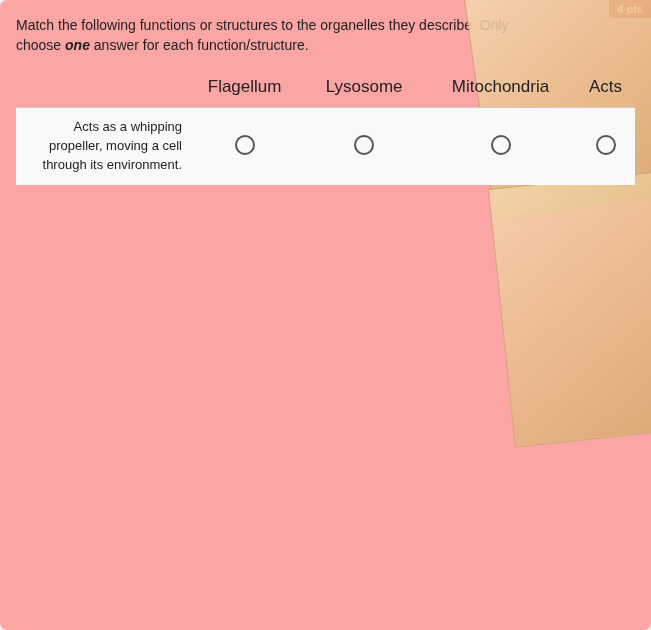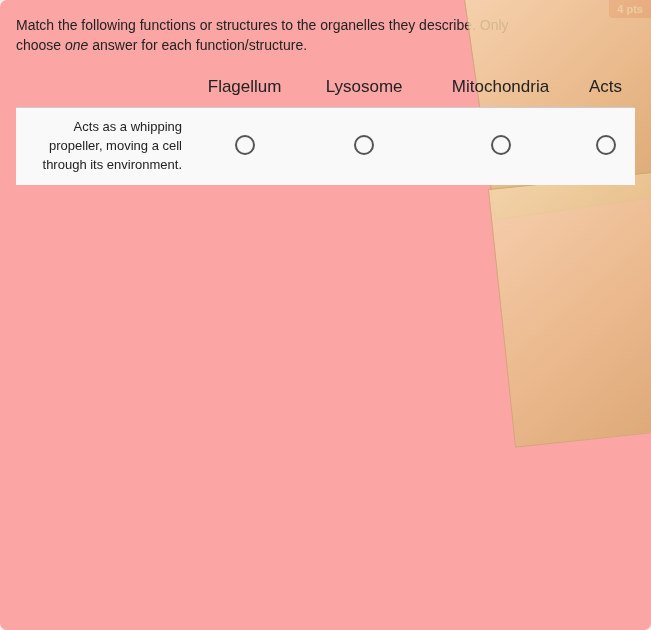--- a/index.html
+++ b/index.html
@@ -23,21 +23,21 @@
 
     .question-header {
       font-size: 14px;
       color: #222;
       margin-bottom: 16px;
       line-height: 1.4;
       max-width: 520px;
     }
 
     .question-header span.bold {
-      font-weight: normal;
+      font-weight: bold;
       font-style: italic;
     }
 
     .points-badge {
       position: absolute;
       top: 0;
       right: 0;
       background: #e53935;
       color: #fff;
       font-size: 11px;

